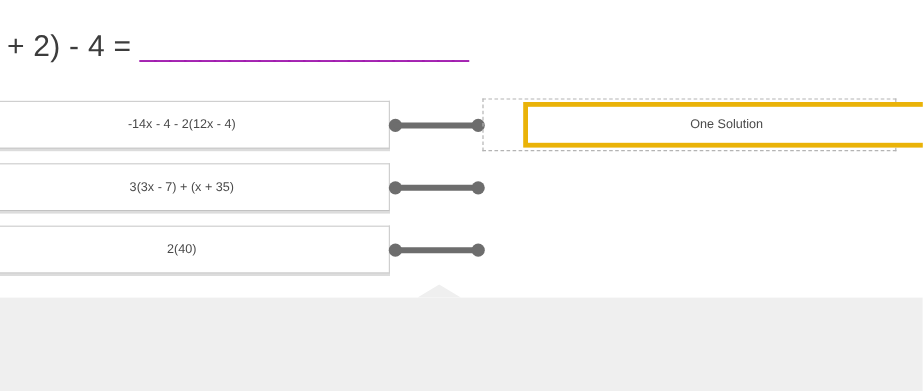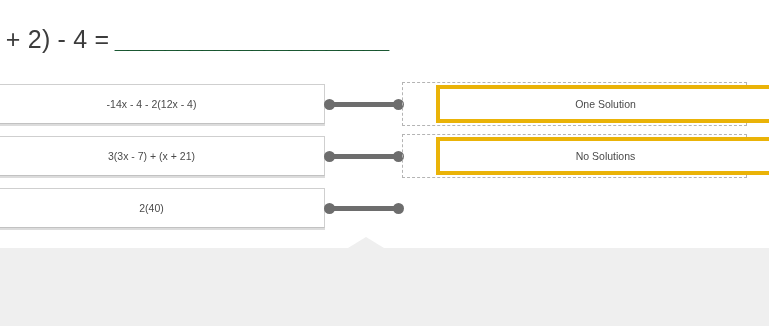--- a/index.html
+++ b/index.html
@@ -30,23 +30,22 @@
     top: 22px;
     width: 520px;
     height: 34px;
     white-space: nowrap;
     color: #3c3c3c;
     font-size: 25px;
     line-height: 34px;
     letter-spacing: 0.2px;
   }
   .question .q-blank {
-    color: #14532d;
+    color: #a21caf;
     letter-spacing: -1.5px;
-    font-style: italic;
   }
 
   
   .match-area {
     position: absolute;
     left: 0;
     top: 84px;
     width: 769px;
     height: 152px;
   }
@@ -186,32 +185,27 @@
       </div>
       <div class="right-card">
         <div class="inner">
           <span class="card-text">One Solution</span>
         </div>
       </div>
     </div>
 
     <div class="match-row r1">
       <div class="left-card">
-        <span class="card-text">3(3x - 7) + (x + 21)</span>
+        <span class="card-text">3(3x - 7) + (x + 35)</span>
       </div>
       <div class="connector">
         <span class="dot start"></span>
         <span class="bar"></span>
         <span class="dot end"></span>
       </div>
-      <div class="right-card">
-        <div class="inner">
-          <span class="card-text">No Solutions</span>
-        </div>
-      </div>
     </div>
 
     <div class="match-row r2">
       <div class="left-card">
         <span class="card-text">2(40)</span>
       </div>
       <div class="connector">
         <span class="dot start"></span>
         <span class="bar"></span>
         <span class="dot end"></span>

